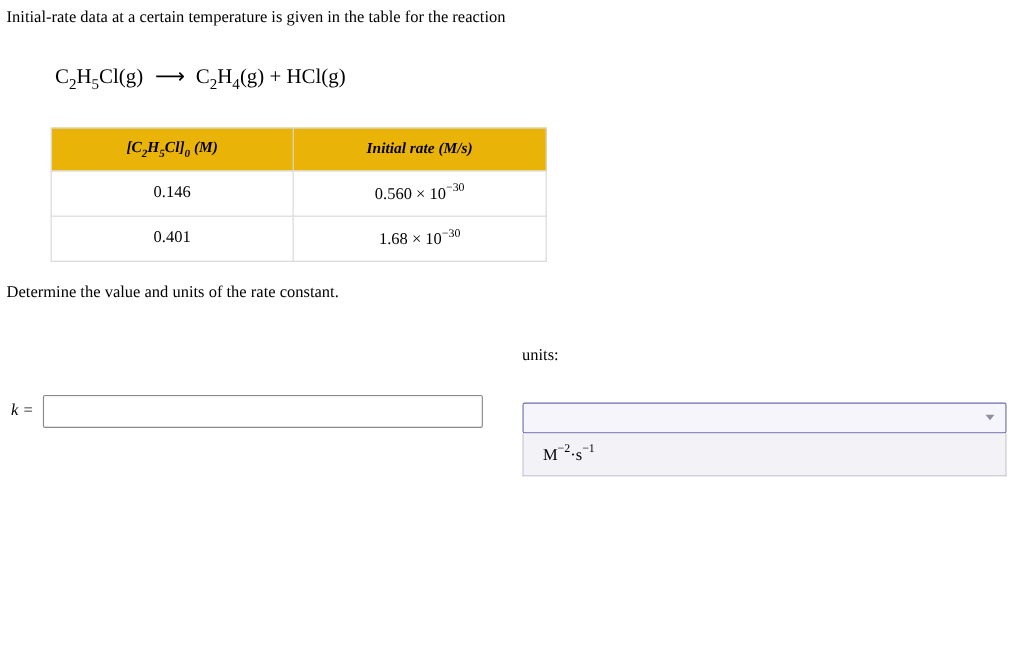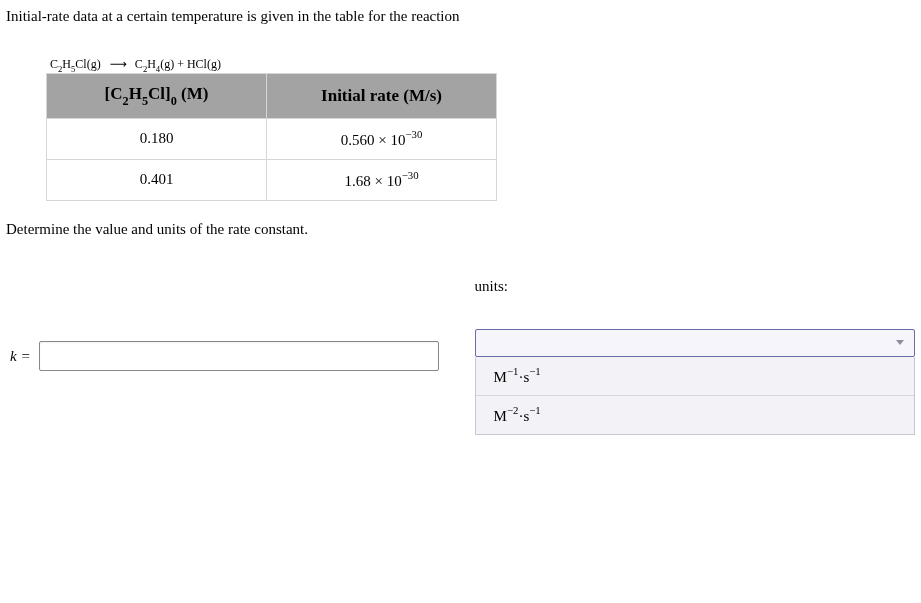--- a/index.html
+++ b/index.html
@@ -13,22 +13,22 @@
       color: #000;
       padding: 8px 6px;
       width: 921px;
       background: #fff;
     }
     .intro {
       margin-bottom: 32px;
     }
     .equation {
       margin-left: 44px;
-      margin-bottom: 0;
-      font-size: 12px;
+      margin-bottom: 32px;
+      font-size: 19px;
     }
     .sub {
       font-size: 0.72em;
       vertical-align: sub;
       position: relative;
       top: 0.1em;
     }
     .sup {
       font-size: 0.72em;
       vertical-align: super;
@@ -46,22 +46,23 @@
       margin-bottom: 20px;
     }
     .data-table th,
     .data-table td {
       border: 1px solid #d6d6d6;
       text-align: center;
       padding: 10px 12px;
       font-weight: normal;
     }
     .data-table th {
-      background: #a3a3a3;
-      font-size: 17px;
+      background: #eab308;
+      font-size: 14px;
+      font-style: italic;
     }
     .data-table .col1 {
       width: 220px;
     }
     .data-table .col2 {
       width: 230px;
     }
     .question {
       margin-bottom: 40px;
       font-family: Liberation Serif, serif;
@@ -149,21 +150,21 @@
   <thead>
     <tr>
       <th class="col1">
         <b><span>[C</span><span class="sub">2</span><span>H</span><span class="sub">5</span><span>Cl]</span><span class="sub">0</span><span> (M)</span></b>
       </th>
       <th class="col2"><b>Initial rate (M/s)</b></th>
     </tr>
   </thead>
   <tbody>
     <tr>
-      <td>0.180</td>
+      <td>0.146</td>
       <td><span>0.560 × 10</span><span class="sup">−30</span></td>
     </tr>
     <tr>
       <td>0.401</td>
       <td><span>1.68 × 10</span><span class="sup">−30</span></td>
     </tr>
   </tbody>
 </table>
 
 <p class="question">Determine the value and units of the rate constant.</p>
@@ -175,21 +176,18 @@
   </div>
 
   <div class="units-section">
     <span class="units-label">units:</span>
     <div class="dropdown-wrap">
       <div class="dropdown-header">
         <span class="dropdown-caret"></span>
       </div>
       <div class="dropdown-options">
         <div class="dropdown-option">
-          <span>M</span><span class="sup">−1</span><span>·s</span><span class="sup">−1</span>
-        </div>
-        <div class="dropdown-option">
           <span>M</span><span class="sup">−2</span><span>·s</span><span class="sup">−1</span>
         </div>
       </div>
     </div>
   </div>
 </div>
 
 </body></html>

